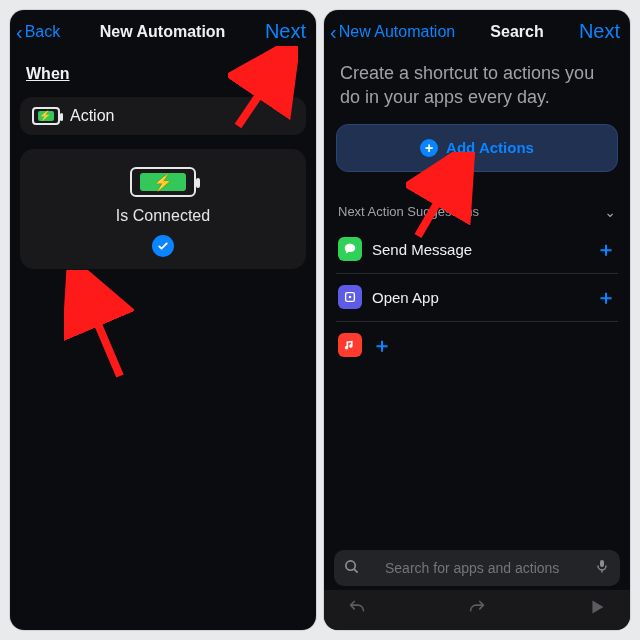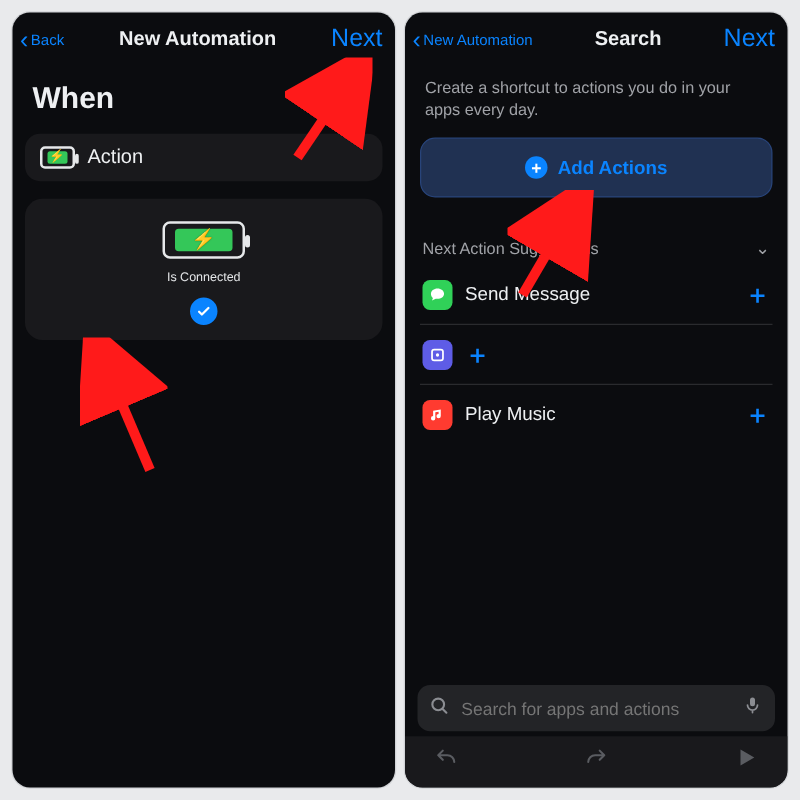--- a/index.html
+++ b/index.html
@@ -44,27 +44,28 @@
     box-shadow:0 0 0 1px #d1d3d6;
   }
   
   .navbar{
     display:flex;align-items:center;justify-content:space-between;
     padding:10px 10px 8px 6px;
     font-size:15px;
   }
   .nav-left,.nav-right{display:flex;align-items:center;gap:2px;min-width:0}
   .nav-left .chev{color:var(--accent);font-size:20px;line-height:1}
-  .nav-left .label{color:var(--accent);font-size:12px}
+  .nav-left .label{color:var(--accent);font-size:16px}
   .nav-title{color:var(--text);font-weight:600;font-size:16px;white-space:nowrap}
   .nav-right .link{color:var(--accent);font-size:20px;white-space:nowrap}
   
   .section-head{
-    font-size:24px;font-weight:700;color:var(--text);
+    font-size:16px;font-weight:700;color:var(--text);
     padding:14px 16px 10px;
+    text-decoration:underline;
   }
   .card{
     margin:4px 10px 10px;
     background:var(--panel);
     border-radius:12px;
   }
   .card-row{
     display:flex;align-items:center;gap:10px;
     padding:10px 12px;
   }
@@ -84,26 +85,26 @@
   .opt{
     flex:1 1 0;display:flex;flex-direction:column;align-items:center;gap:10px;
   }
   .batt{
     width:66px;height:30px;border:2px solid #e6e8ea;border-radius:6px;position:relative;display:flex;align-items:center;justify-content:center;
   }
   .batt::after{content:"";position:absolute;right:-6px;top:9px;width:4px;height:10px;background:#e6e8ea;border-radius:2px}
   .batt .fill-green{width:46px;height:18px;background:var(--green);border-radius:3px;display:flex;align-items:center;justify-content:center}
   .batt .fill-white{width:56px;height:20px;background:#f5f6f8;border-radius:3px}
   .batt .bolt2{color:#fff;font-size:16px;font-weight:700;text-shadow:0 0 1px rgba(0,0,0,.5)}
-  .opt-label{font-size:10px;color:var(--text);opacity:.95}
+  .opt-label{font-size:16px;color:var(--text);opacity:.95}
   .radio{width:22px;height:22px;border-radius:50%;border:2px solid #6b6d72}
   .radio.checked{background:var(--accent);border-color:var(--accent);display:flex;align-items:center;justify-content:center}
   .radio.checked svg{width:12px;height:12px}
   
-  .helptext{color:var(--muted2);font-size:13px;line-height:1.35;padding:10px 16px 12px}
+  .helptext{color:var(--muted2);font-size:18px;line-height:1.35;padding:10px 16px 12px}
   .add-action{
     margin:2px 12px 10px;padding:14px 10px;
     background:#203152;border:1px solid #28447a;border-radius:12px;
     display:flex;align-items:center;justify-content:center;gap:8px;color:var(--accent);
     font-weight:600;font-size:15px
   }
   .plus-badge{width:18px;height:18px;border-radius:50%;background:var(--accent);display:flex;align-items:center;justify-content:center;color:#fff;font-weight:700;font-size:14px;line-height:1}
   .sugg-head{display:flex;align-items:center;justify-content:space-between;color:var(--muted2);font-size:13px;padding:22px 14px 6px}
   .sugg-list{margin:0 12px;background:transparent;display:flex;flex-direction:column}
   .sugg-row{display:flex;align-items:center;gap:10px;padding:10px 2px;border-top:1px solid var(--divider)}
@@ -112,21 +113,21 @@
   .app-green{background:#30d158}
   .app-purple{background:#5e5ce6}
   .app-red{background:#ff3b30}
   .sugg-label{flex:1;color:var(--text);font-size:15px}
   .row-plus{color:var(--accent);font-size:20px;font-weight:600}
   
   .search-wrap{
     padding:8px 10px 4px;background:transparent
   }
   .search{
-    display:flex;align-items:center;gap:8px;background:var(--panel3);border-radius:10px;padding:8px 10px;color:var(--muted2)
+    display:flex;align-items:center;gap:24px;background:var(--panel3);border-radius:10px;padding:8px 10px;color:var(--muted2)
   }
   .search input{flex:1;background:transparent;border:none;color:var(--muted2);font-size:14px;outline:none}
   .mic{width:16px;height:16px}
   
   .toolbar{display:flex;align-items:center;justify-content:space-between;padding:6px 22px 8px;background:var(--panel);}
   .tb-btn{color:#5a5c61}
   .tb-btn svg{width:22px;height:22px}
   
   .arrow{position:absolute;pointer-events:none}
   .arrow svg{display:block}
@@ -240,29 +241,29 @@
           <span class="sugg-label">Send Message</span>
           <span class="row-plus">＋</span>
         </div>
         <div class="sugg-row">
           <span class="app-badge app-purple">
             <svg viewBox="0 0 16 16" width="14" height="14">
                 <rect x="3" y="3" width="10" height="10" rx="2" fill="none" stroke="#fff" stroke-width="1.6"></rect>
                 <circle cx="8" cy="8" r="1.5" fill="#fff"></circle>
               </svg>
           </span>
+          <span class="sugg-label">Open App</span>
           <span class="row-plus">＋</span>
         </div>
         <div class="sugg-row">
           <span class="app-badge app-red">
             <svg viewBox="0 0 16 16" width="14" height="14">
                 <path d="M6 11a2 2 0 1 1-2-2V4l7-1v6a2 2 0 1 1-2-2V5l-3 .4V11z" fill="#fff"></path>
               </svg>
           </span>
-          <span class="sugg-label">Play Music</span>
           <span class="row-plus">＋</span>
         </div>
       </div>
     </div>
 
     <div class="search-wrap">
       <div class="search">
         <span>
           <svg width="15" height="15" viewBox="0 0 16 16">
               <circle cx="7" cy="7" r="5" fill="none" stroke="#8b8d92" stroke-width="1.8"></circle>

